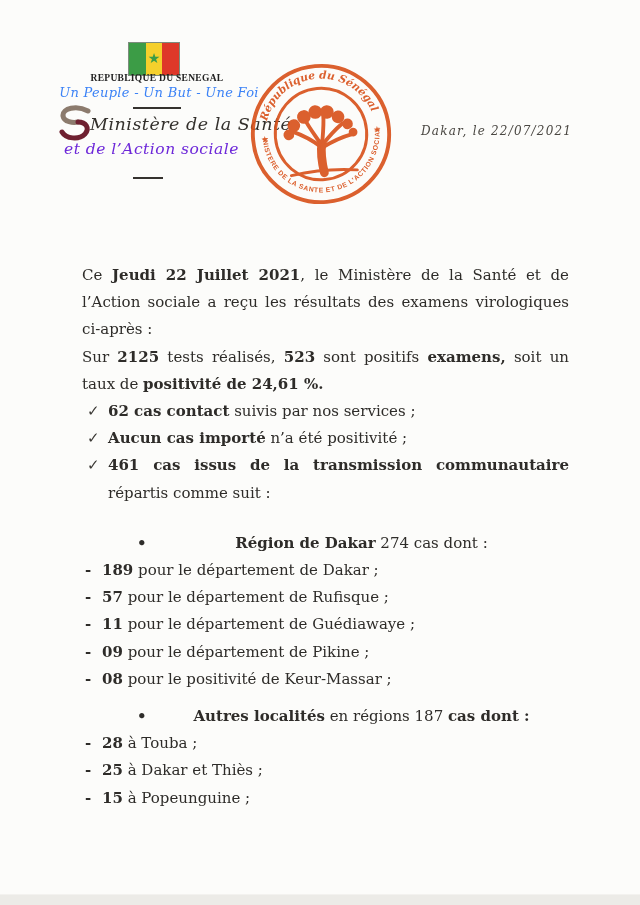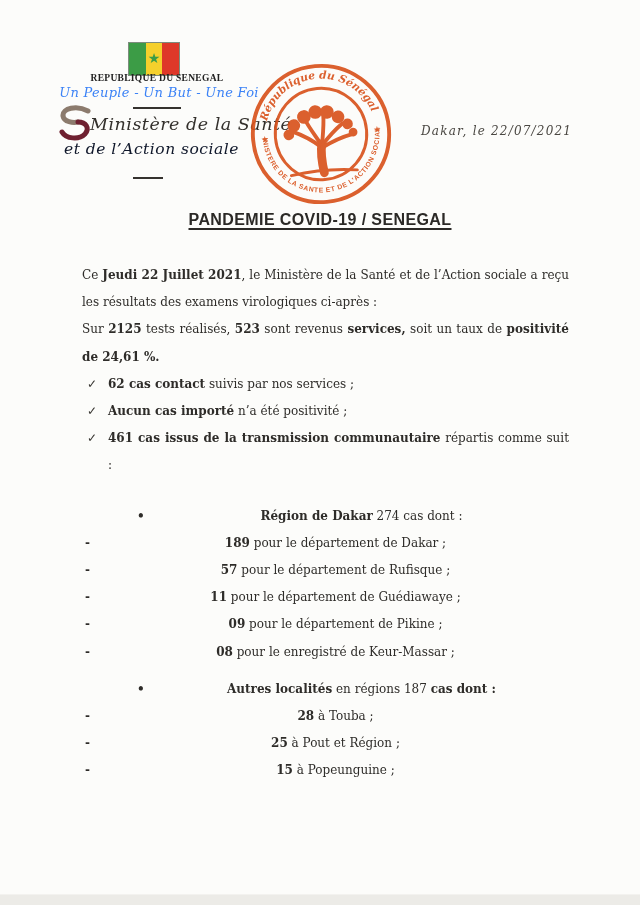--- a/index.html
+++ b/index.html
@@ -46,55 +46,55 @@
     font-style:italic; font-size:13px; color:#3b82f6; letter-spacing:.3px;
   }
   .divider-1 { position:absolute; left:133px; top:107px; width:48px; height:2px; background:#35322e; }
   .ministry-logo { position:absolute; left:55px; top:104px; }
   .ministry-line1 {
     position:absolute; left:90px; top:114px;
     font-style:italic; font-size:17.5px; color:#33302c; letter-spacing:.5px;
   }
   .ministry-line2 {
     position:absolute; left:64px; top:140px;
-    font-style:italic; font-size:15.5px; color:#0f172a; letter-spacing:.5px;
+    font-style:italic; font-size:15.5px; color:#6d28d9; letter-spacing:.5px;
   }
   .divider-2 { position:absolute; left:133px; top:177px; width:30px; height:2px; background:#35322e; }
   .stamp {
     position:absolute; left:246px; top:61px; width:150px; height:146px;
     opacity:.92; transform:rotate(-5deg);
   }
   .dateline {
     position:absolute; left:421px; top:124px;
     font-style:italic; font-size:12px; letter-spacing:1.2px; color:#4a4742;
   }
   
   .title-block {
     position:absolute; left:0; top:206px; width:640px; text-align:center;
     font-family:"Liberation Sans", sans-serif; font-weight:bold;
     font-size:16px; line-height:27px; letter-spacing:.4px; color:#2b2926;
   }
   .title-block .title-line { text-decoration:underline; text-underline-offset:3px; text-decoration-thickness:1.5px; }
   
   .document-body {
     position:absolute; left:82px; top:262px; width:487px;
-    font-size:12px; line-height:27.2px; color:#2e2c29;
+    font-size:15px; line-height:27.2px; color:#2e2c29;
   }
   .block { display:flex; }
   .block .marker { flex:0 0 auto; }
   .block .content { flex:1 1 auto; text-align:justify; }
   .block.p .content { text-align:justify; }
   .block.check { margin-left:5px; }
   .block.check .marker { width:21px; color:#3c3a36; }
   .block.bullet { margin-left:55px; }
   .block.bullet .marker { width:17px; font-weight:bold; }
   .block.bullet .content { text-align:center; }
   .block.dash { margin-left:3px; }
   .block.dash .marker { width:17px; font-weight:bold; }
-  .block.dash .content { text-align:center; }
+  .block.dash .content { text-align:left; }
   .block.gap-lg { margin-top:23px; }
   .block.gap-sm { margin-top:10px; }
   .bold { font-weight:bold; }
 </style>
 </head>
 <body>
 
 <div class="page">
 
   <div class="flag">
@@ -152,29 +152,28 @@
         <circle cx="19" cy="-16" r="6.5"></circle>
         <circle cx="28" cy="-8" r="5.5"></circle>
         <circle cx="33" cy="1" r="4.5"></circle>
       </g>
     </g>
   </svg>
 
   <div class="dateline">Dakar, le 22/07/2021</div>
 
   <div class="title-block">
-    <div><span class="title-line">PANDEMIE COVID-19 / SENEGAL</span></div>
   </div>
 
   <div class="document-body">
       <div class="block p">
         <span class="content"><span>Ce </span><span class="bold">Jeudi 22 Juillet 2021</span><span>, le Ministère de la Santé et de l’Action sociale a reçu les résultats des examens virologiques ci-après :</span></span>
       </div>
       <div class="block p">
-        <span class="content"><span>Sur </span><span class="bold">2125</span><span> tests réalisés, </span><span class="bold">523</span><span> sont revenus </span><span class="bold">services,</span><span> soit un taux de </span><span class="bold">positivité de 24,61 %.</span></span>
+        <span class="content"><span>Sur </span><span class="bold">2125</span><span> tests réalisés, </span><span class="bold">523</span><span> sont positifs </span><span class="bold">examens,</span><span> soit un taux de </span><span class="bold">positivité de 24,61 %.</span></span>
       </div>
       <div class="block check">
         <span class="marker">✓</span>
         <span class="content"><span class="bold">62 cas contact</span><span> suivis par nos services ;</span></span>
       </div>
       <div class="block check">
         <span class="marker">✓</span>
         <span class="content"><span class="bold">Aucun cas importé</span><span> n’a été positivité ;</span></span>
       </div>
       <div class="block check">
@@ -196,33 +195,33 @@
       <div class="block dash">
         <span class="marker">-</span>
         <span class="content"><span class="bold">11</span><span> pour le département de Guédiawaye ;</span></span>
       </div>
       <div class="block dash">
         <span class="marker">-</span>
         <span class="content"><span class="bold">09</span><span> pour le département de Pikine ;</span></span>
       </div>
       <div class="block dash">
         <span class="marker">-</span>
-        <span class="content"><span class="bold">08</span><span> pour le enregistré de Keur-Massar ;</span></span>
+        <span class="content"><span class="bold">08</span><span> pour le positivité de Keur-Massar ;</span></span>
       </div>
       <div class="block bullet gap-sm">
         <span class="marker">•</span>
         <span class="content"><span class="bold">Autres localités</span><span> en régions 187 </span><span class="bold">cas dont :</span></span>
       </div>
       <div class="block dash">
         <span class="marker">-</span>
         <span class="content"><span class="bold">28</span><span> à Touba ;</span></span>
       </div>
       <div class="block dash">
         <span class="marker">-</span>
-        <span class="content"><span class="bold">25</span><span> à Pout et Région ;</span></span>
+        <span class="content"><span class="bold">25</span><span> à Dakar et Thiès ;</span></span>
       </div>
       <div class="block dash">
         <span class="marker">-</span>
         <span class="content"><span class="bold">15</span><span> à Popeunguine ;</span></span>
       </div>
     </div>
 
   <div class="scan-edge"></div>
 </div>
 

